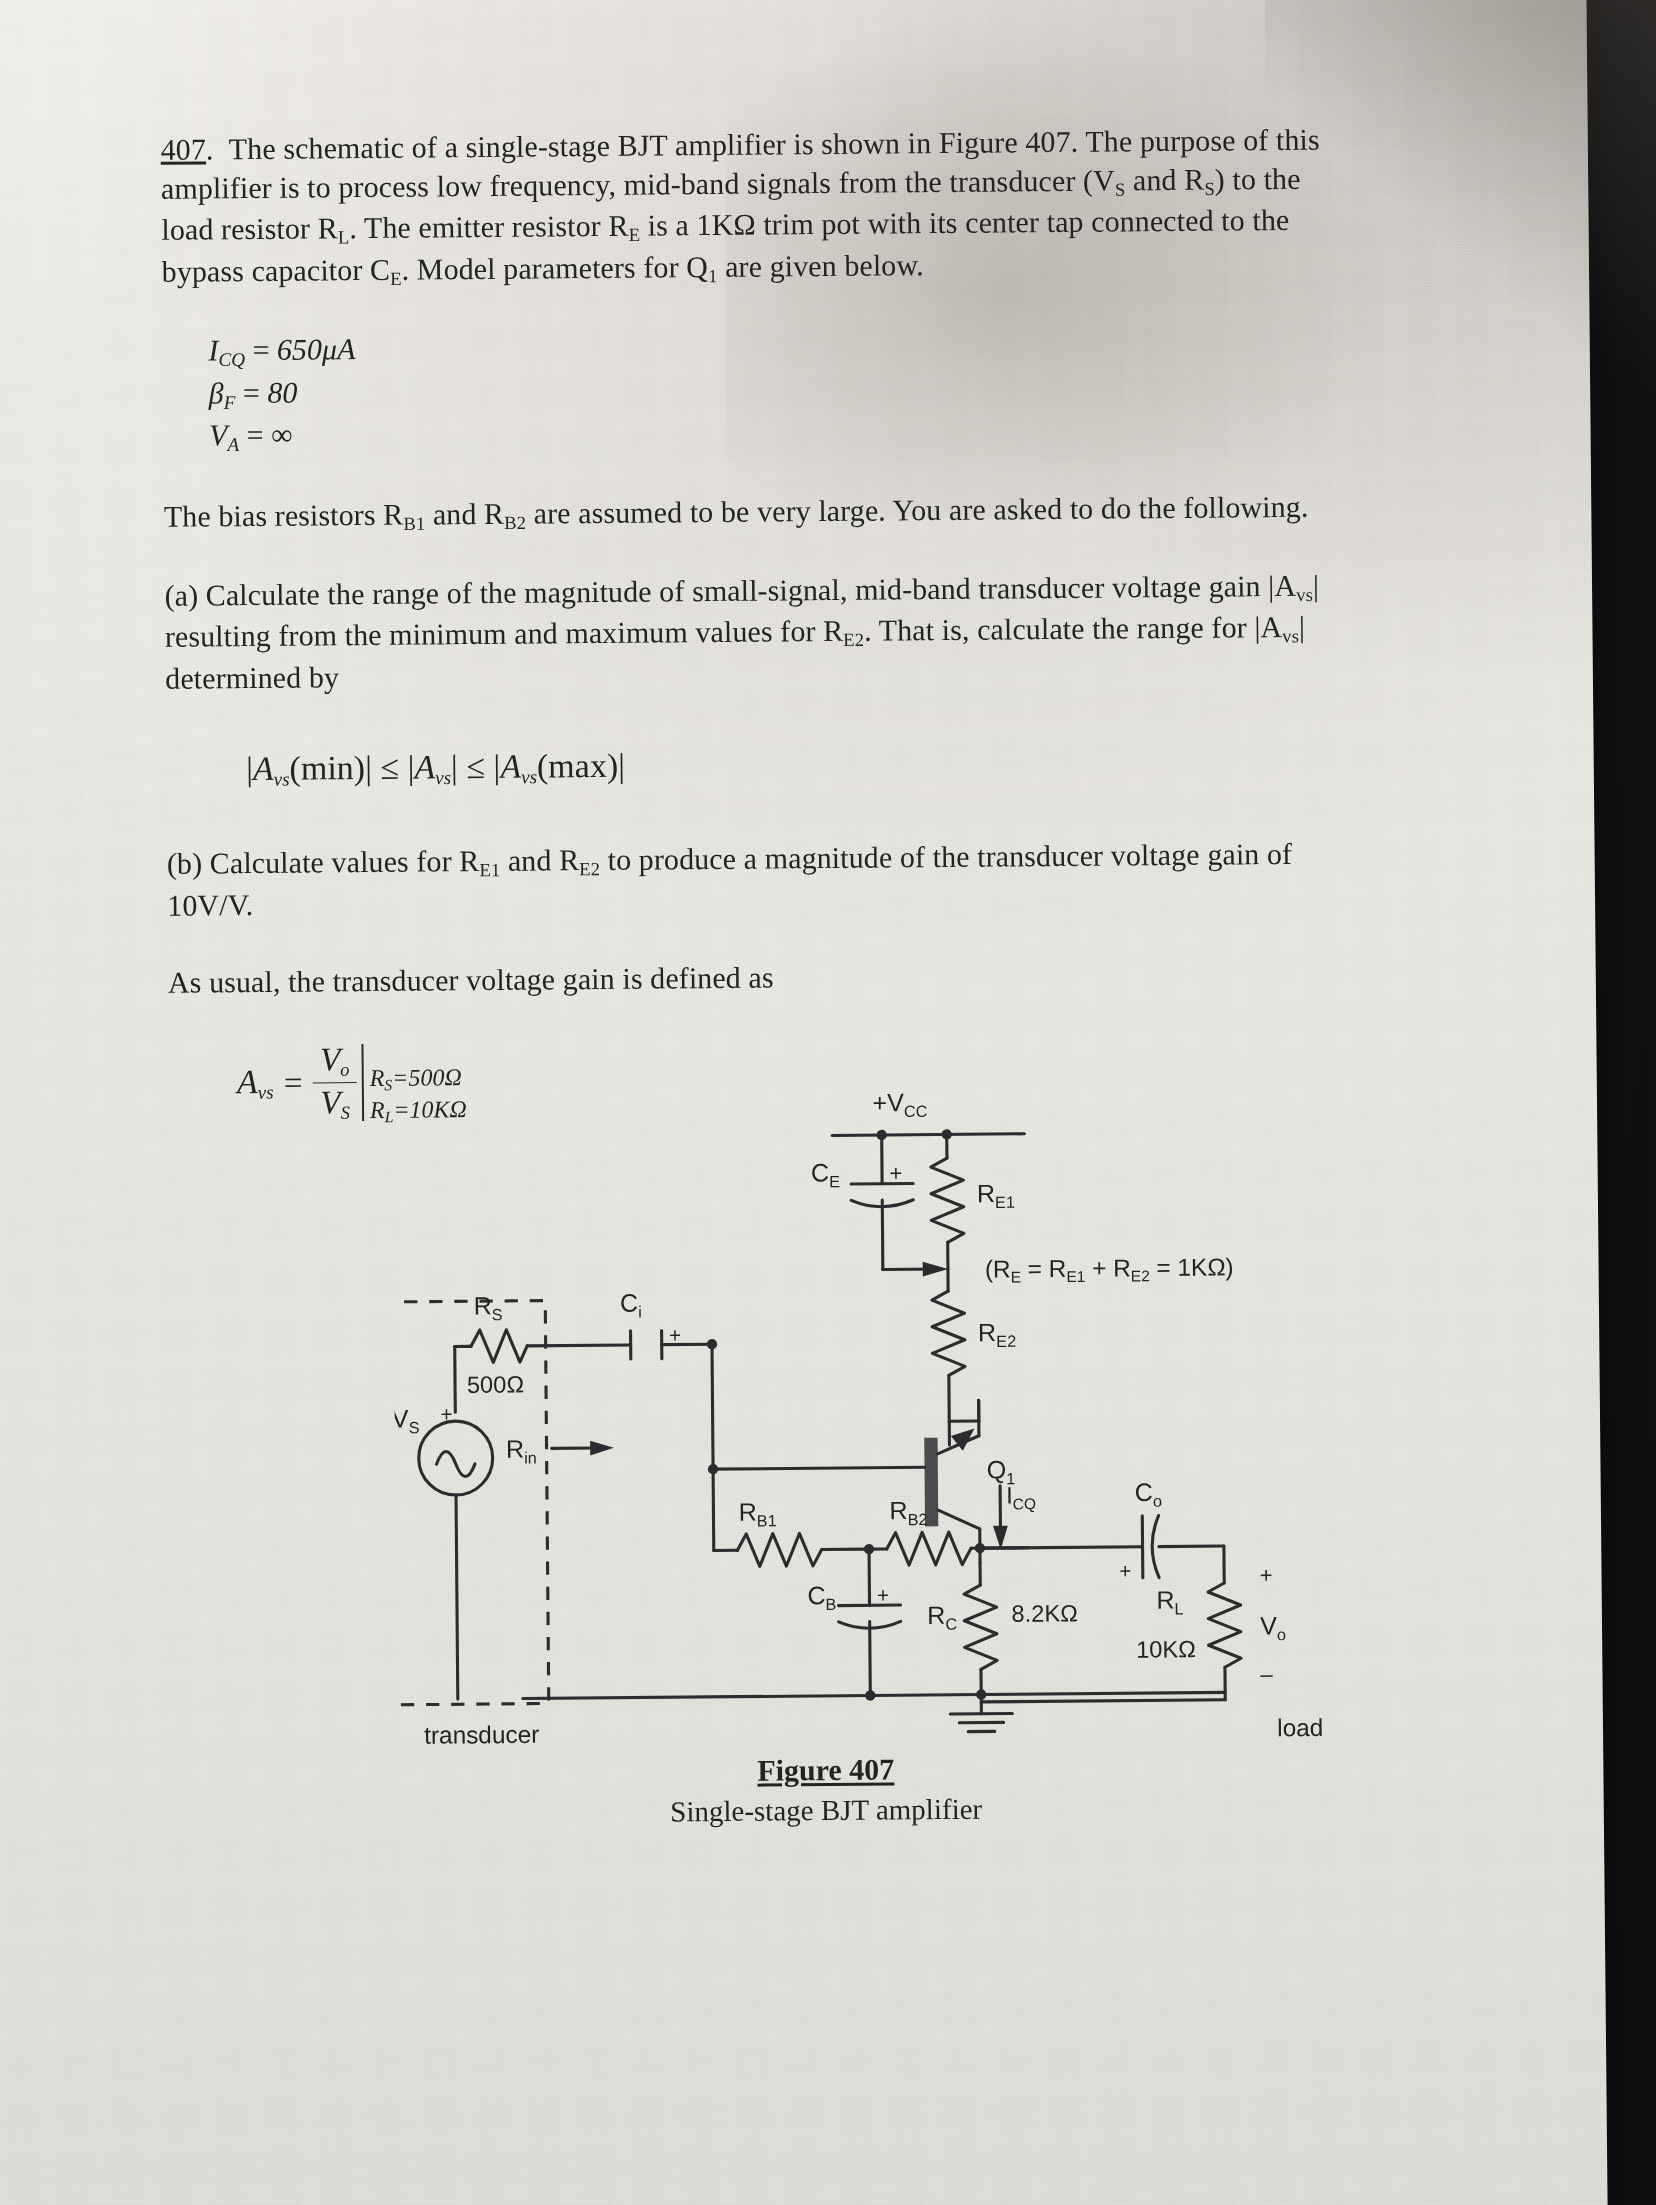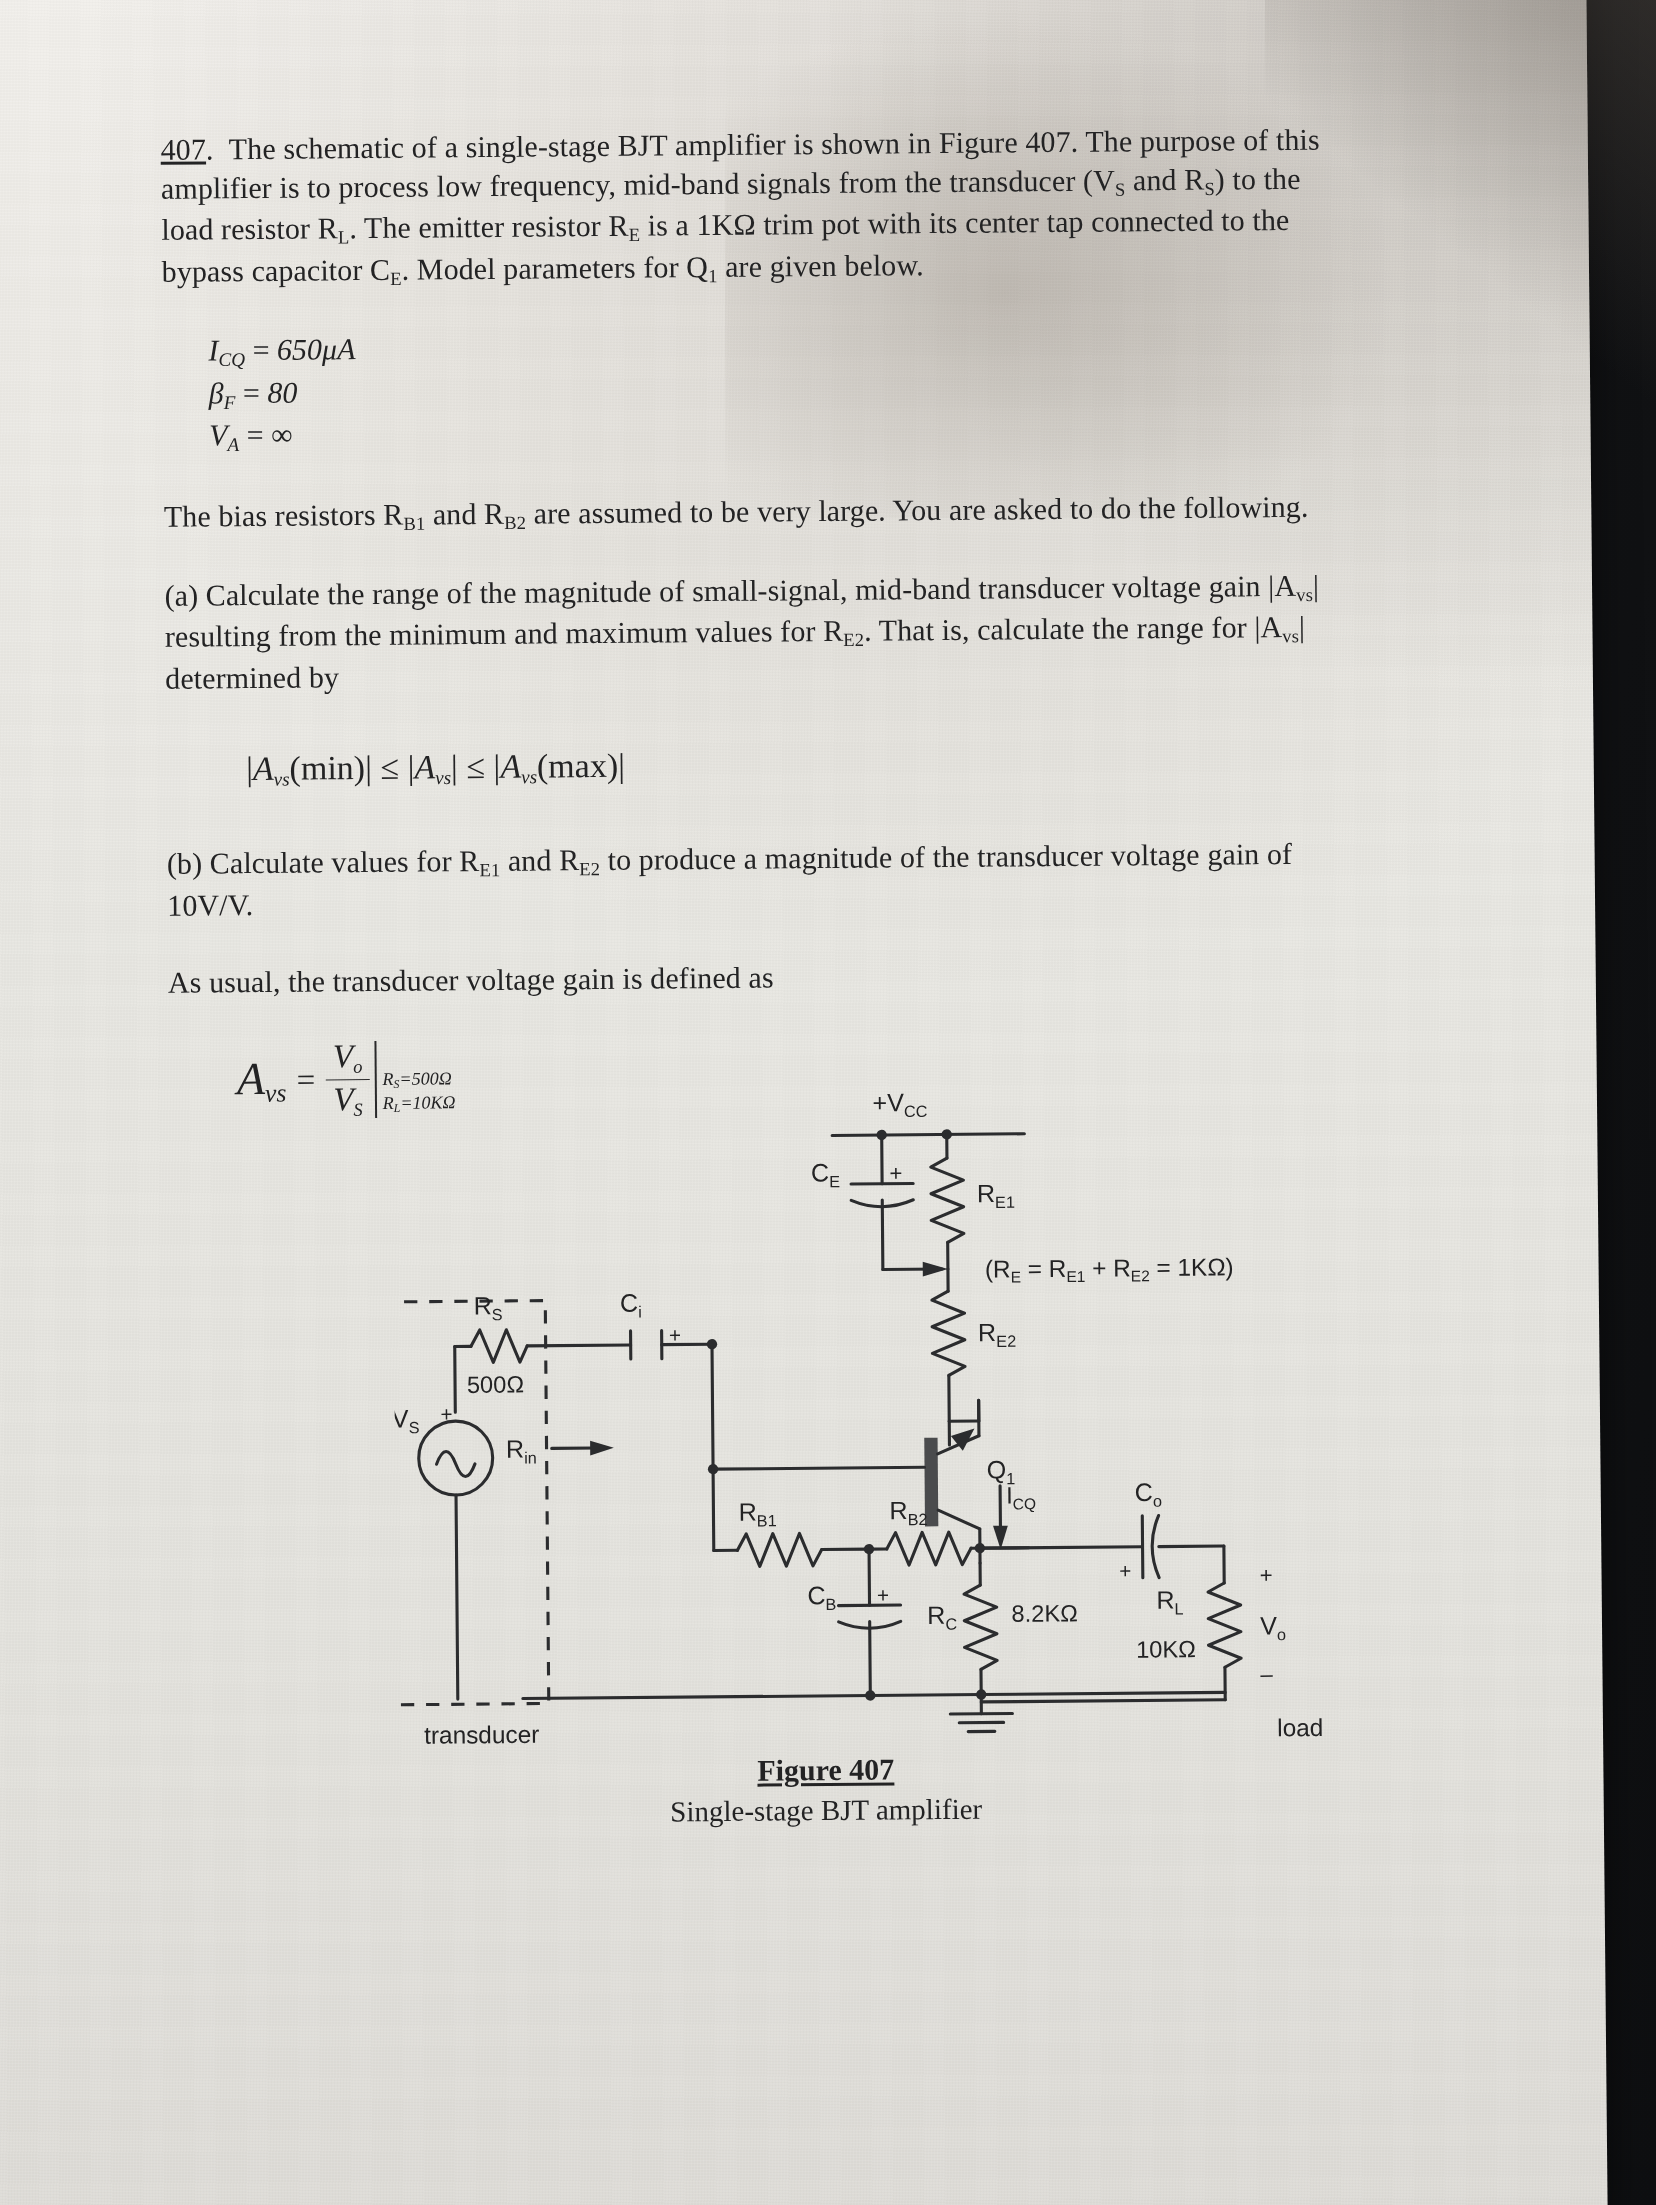--- a/index.html
+++ b/index.html
@@ -75,29 +75,29 @@
     font-size:34px;font-style:italic;
     margin-left:80px;
     white-space:nowrap;
   }
   .mathline .sub{font-size:.56em;vertical-align:-.3em;font-style:italic;}
   .mathline .rmn{font-style:normal;margin-top:32px;}
   .bar{font-style:normal;font-weight:300;}
 
   
   .frac-wrap{display:inline-flex;align-items:center;margin-left:68px;}
-  .avs{font-size:46px;font-style:italic;}
+  .avs{font-size:34px;font-style:italic;}
   .avs .sub{font-size:.56em;vertical-align:-.3em;}
   .eq{font-size:33px;margin:0 10.4px;}
   .frac{display:inline-flex;flex-direction:column;align-items:center;font-style:italic;font-size:33px;}
   .frac .num{padding:0 7.4px 1.5px;}
   .frac .den{padding:1.5px 7.4px 0;border-top:1.5px solid #2a2a2b;}
   .frac .sub{font-size:.56em;vertical-align:-.3em;}
   .vbar{display:inline-block;width:2.2px;height:77px;background:#2a2a2b;margin:0 6px 0 4.4px;}
-  .cond{display:inline-flex;flex-direction:column;font-size:18px;font-style:italic;line-height:1.25;padding-top:25px;}
+  .cond{display:inline-flex;flex-direction:column;font-size:24px;font-style:italic;line-height:1.25;padding-top:25px;}
   .cond .sub{font-size:.66em;vertical-align:-.28em;}
 
   
   #figure{position:absolute;left:392px;top:1076px;width:1035px;height:666px;}
   #figure svg{display:block;}
   .cap{
     position:absolute;left:169px;top:1753px;width:1302px;text-align:center;
     color:#232324;
   }
   .cap .t1{font-size:30px;font-weight:bold;text-decoration:underline;text-underline-offset:3px;}

